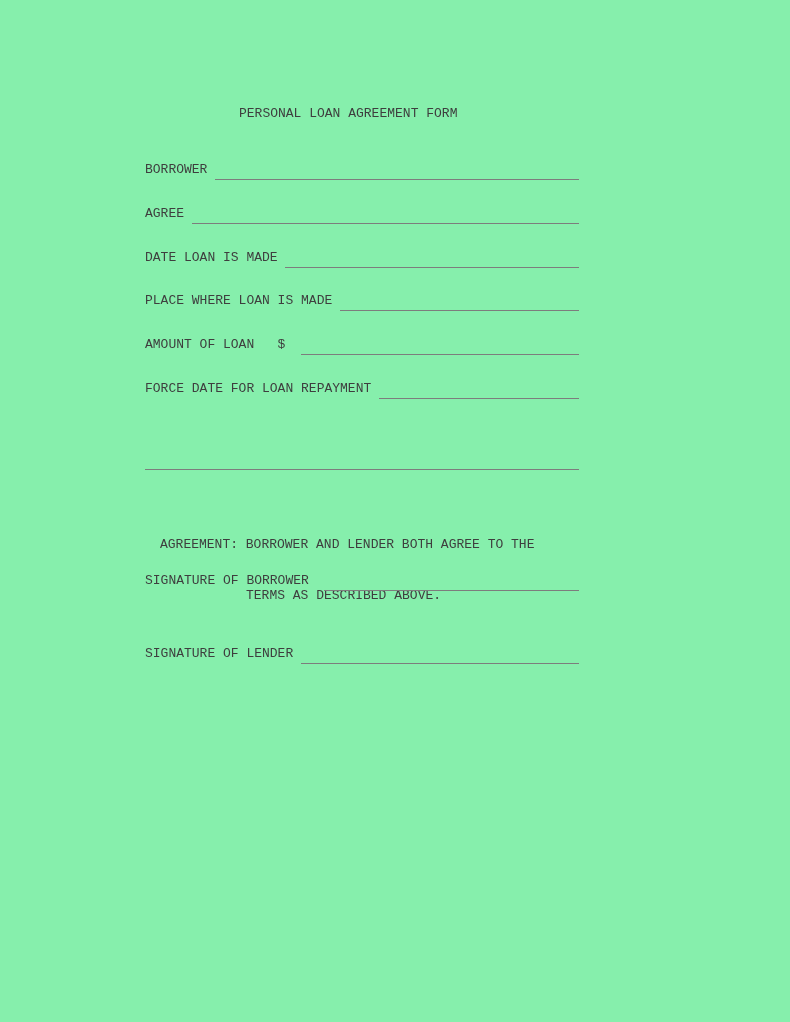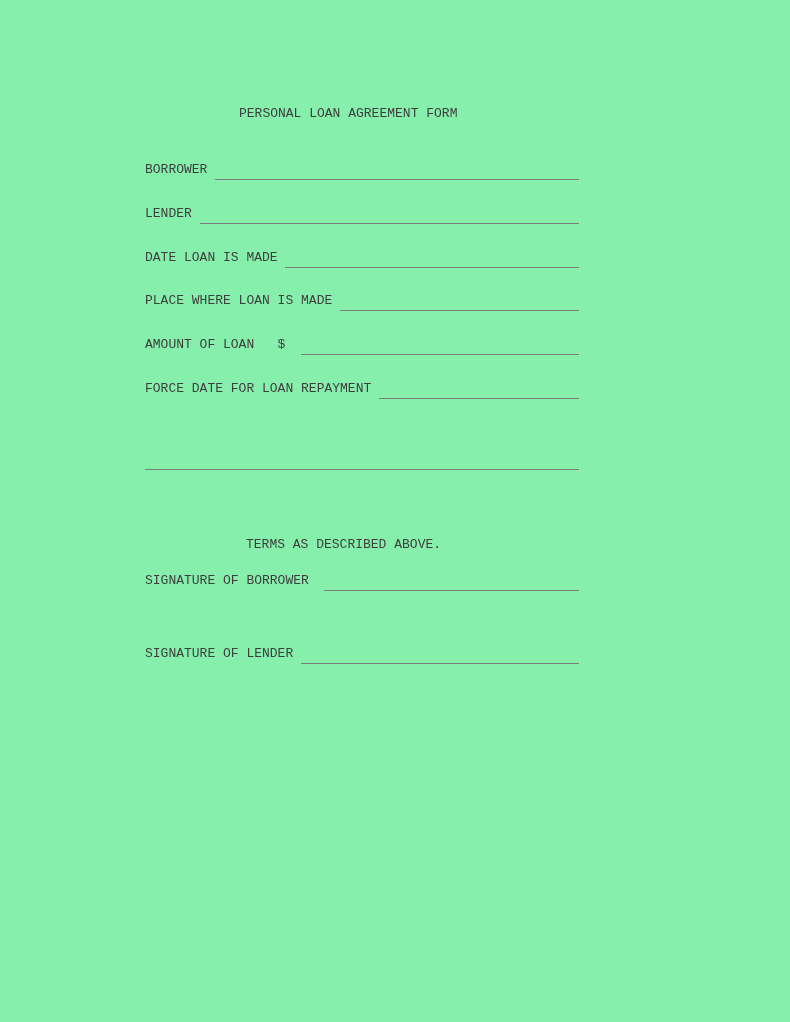--- a/index.html
+++ b/index.html
@@ -61,21 +61,21 @@
 <div class="page" style="--ink: #3e3e3e; --rule: #7d7d7d;">
 
   <div class="title">PERSONAL LOAN AGREEMENT FORM</div>
 
   <div class="row" style="top:162px">
     <span class="lbl">BORROWER </span>
     <span class="blank"></span>
   </div>
 
   <div class="row" style="top:206px">
-    <span class="lbl">LENDER </span>
+    <span class="lbl">AGREE </span>
     <span class="blank"></span>
   </div>
 
   <div class="row" style="top:250px">
     <span class="lbl">DATE LOAN IS MADE </span>
     <span class="blank"></span>
   </div>
 
   <div class="row" style="top:293px">
     <span class="lbl">PLACE WHERE LOAN IS MADE </span>
@@ -91,20 +91,21 @@
     <span class="lbl">FORCE DATE FOR LOAN REPAYMENT </span>
     <span class="blank"></span>
   </div>
 
 
   <div class="row" style="top:452px">
     <span class="blank"></span>
   </div>
 
   <div class="agreement">
+    <div class="line1">AGREEMENT: BORROWER AND LENDER BOTH AGREE TO THE</div>
     <div class="line2">TERMS AS DESCRIBED ABOVE.</div>
   </div>
 
   <div class="row" style="top:573px">
     <span class="lbl">SIGNATURE OF BORROWER  </span>
     <span class="blank"></span>
   </div>
 
   <div class="row" style="top:646px">
     <span class="lbl">SIGNATURE OF LENDER </span>

